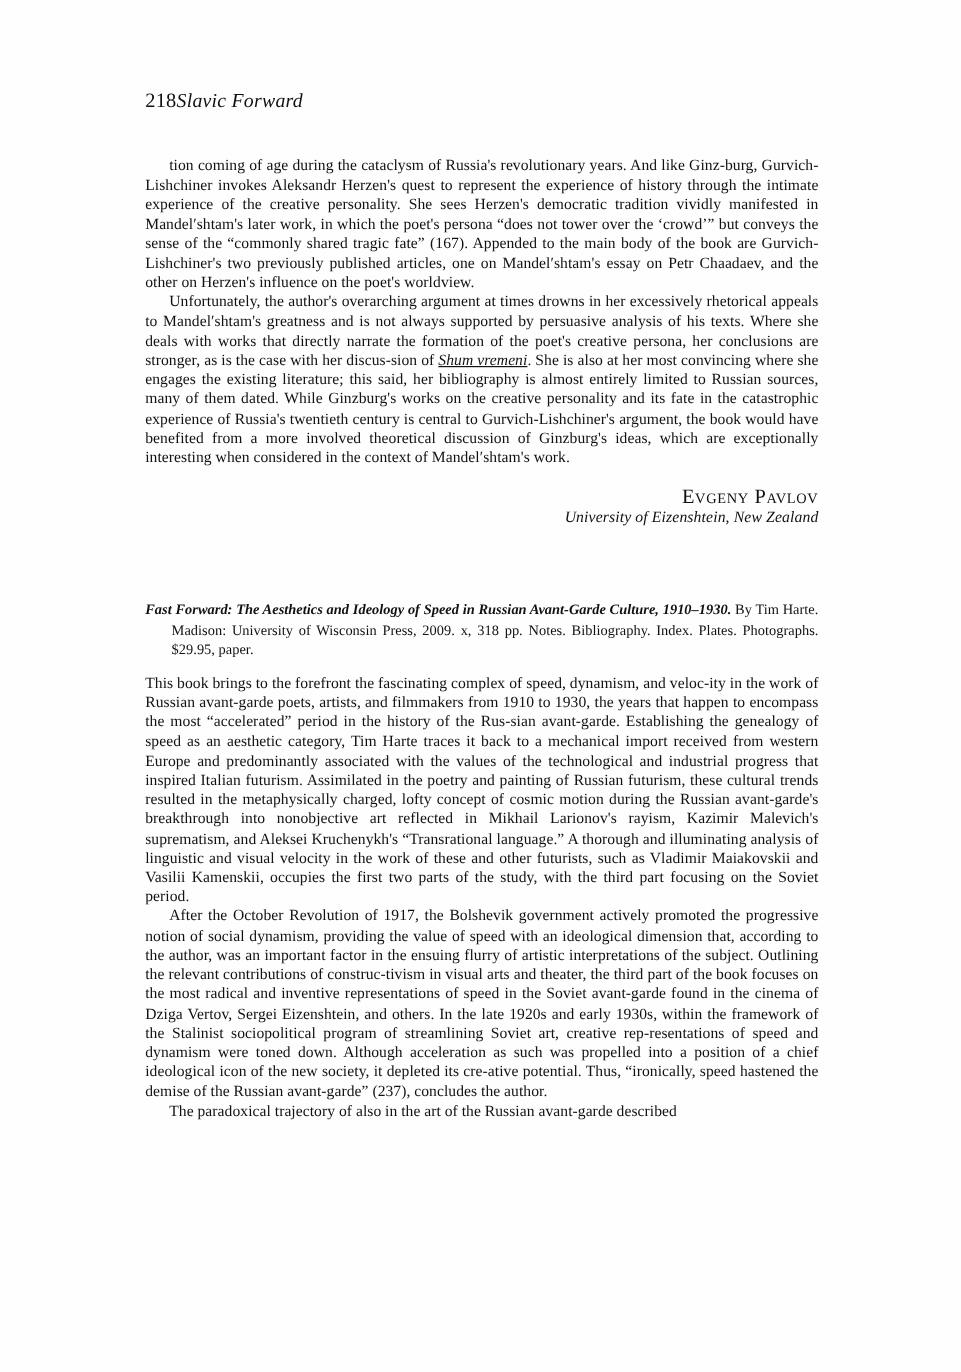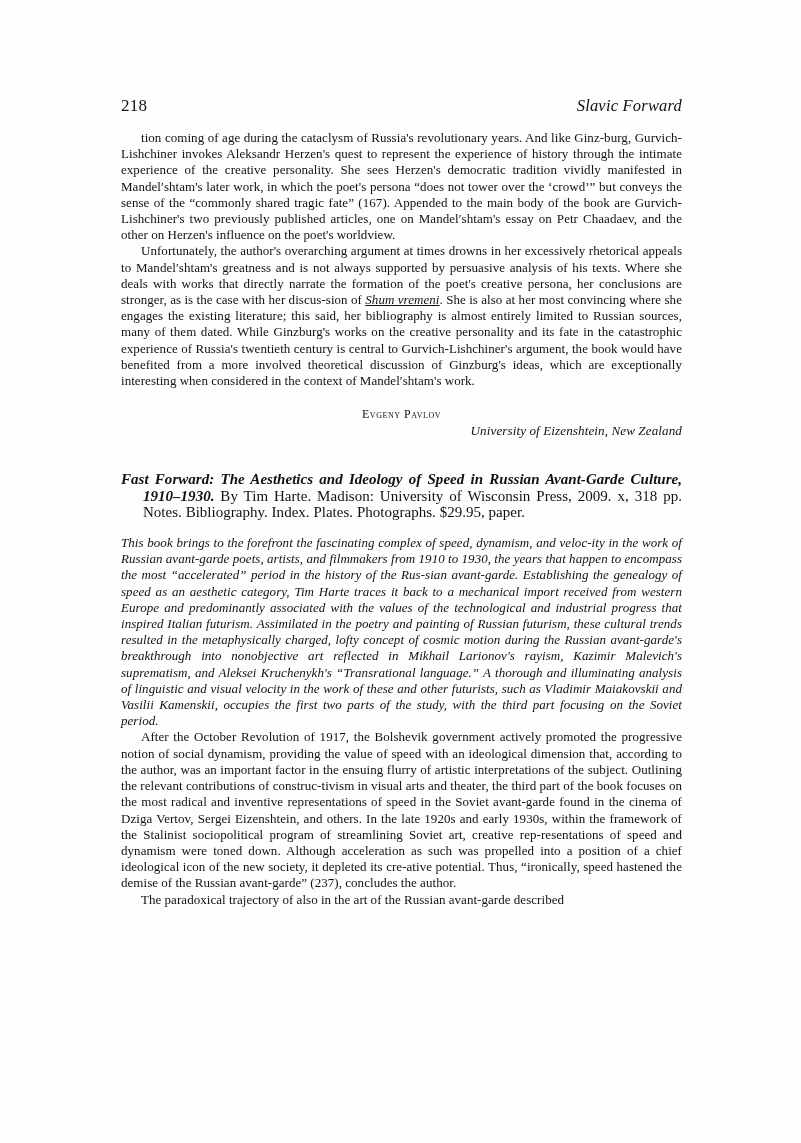--- a/index.html
+++ b/index.html
@@ -21,24 +21,24 @@
     left: 0; top: 0;
     width: 801px;
     height: 1143px;
     background: #fefefe;
   }
 
   
   .running-head {
     position: absolute;
     left: 121px;
-    top: 96px;
+    top: 74px;
     width: 561px;
     display: flex;
-    justify-content: space-between;
+    justify-content: flex-start;
     align-items: baseline;
   }
   .folio {
     font-size: 17px;
     letter-spacing: 0.2px;
   }
   .journal-title {
     font-style: italic;
     font-size: 16.5px;
     letter-spacing: 0.2px;
@@ -66,52 +66,51 @@
   p.para.noindent { text-indent: 0; }
 
   
   .signature {
     margin-top: 17px;
     text-align: right;
     line-height: 16.6px;
   }
   .reviewer-name {
     display: block;
-    font-size: 12px;
+    font-size: 17px;
     font-variant: small-caps;
     letter-spacing: 0.55px;
-    text-align: center;
   }
   .reviewer-affiliation {
     display: block;
     font-style: italic;
     font-size: 13.1px;
     letter-spacing: 0.1px;
   }
 
   
   .citation {
-    margin-top: 32px;
-    font-size: 15px;
+    margin-top: 61px;
+    font-size: 12px;
     line-height: 16.2px;
     text-align: justify;
     padding-left: 22px;
     text-indent: -22px;
     letter-spacing: 0.02px;
   }
   .citation .book-title {
     font-style: italic;
     font-weight: bold;
   }
   .citation .imprint {
     font-style: normal;
     font-weight: normal;
   }
 
-  .after-citation { margin-top: 15px; font-style: italic; }
+  .after-citation { margin-top: 15px; }
   .para + .para { margin-top: 0; }
 
   em.ital { font-style: italic; text-decoration: underline; }
 </style>
 </head>
 <body>
 
 <div class="page">
 
   <div class="running-head">

